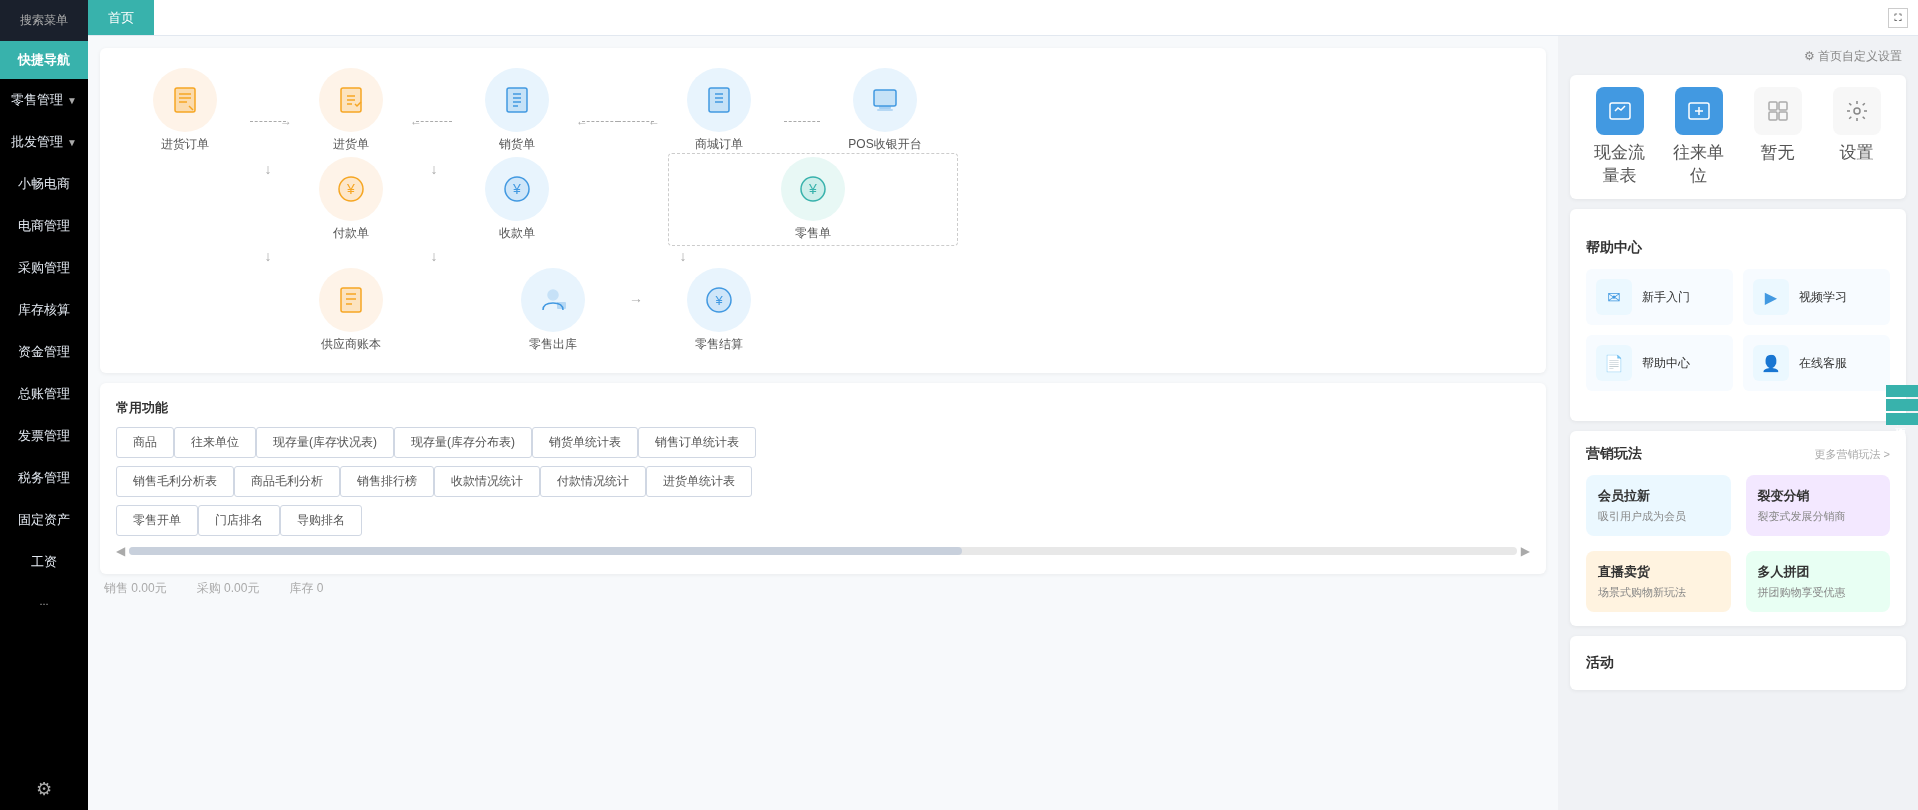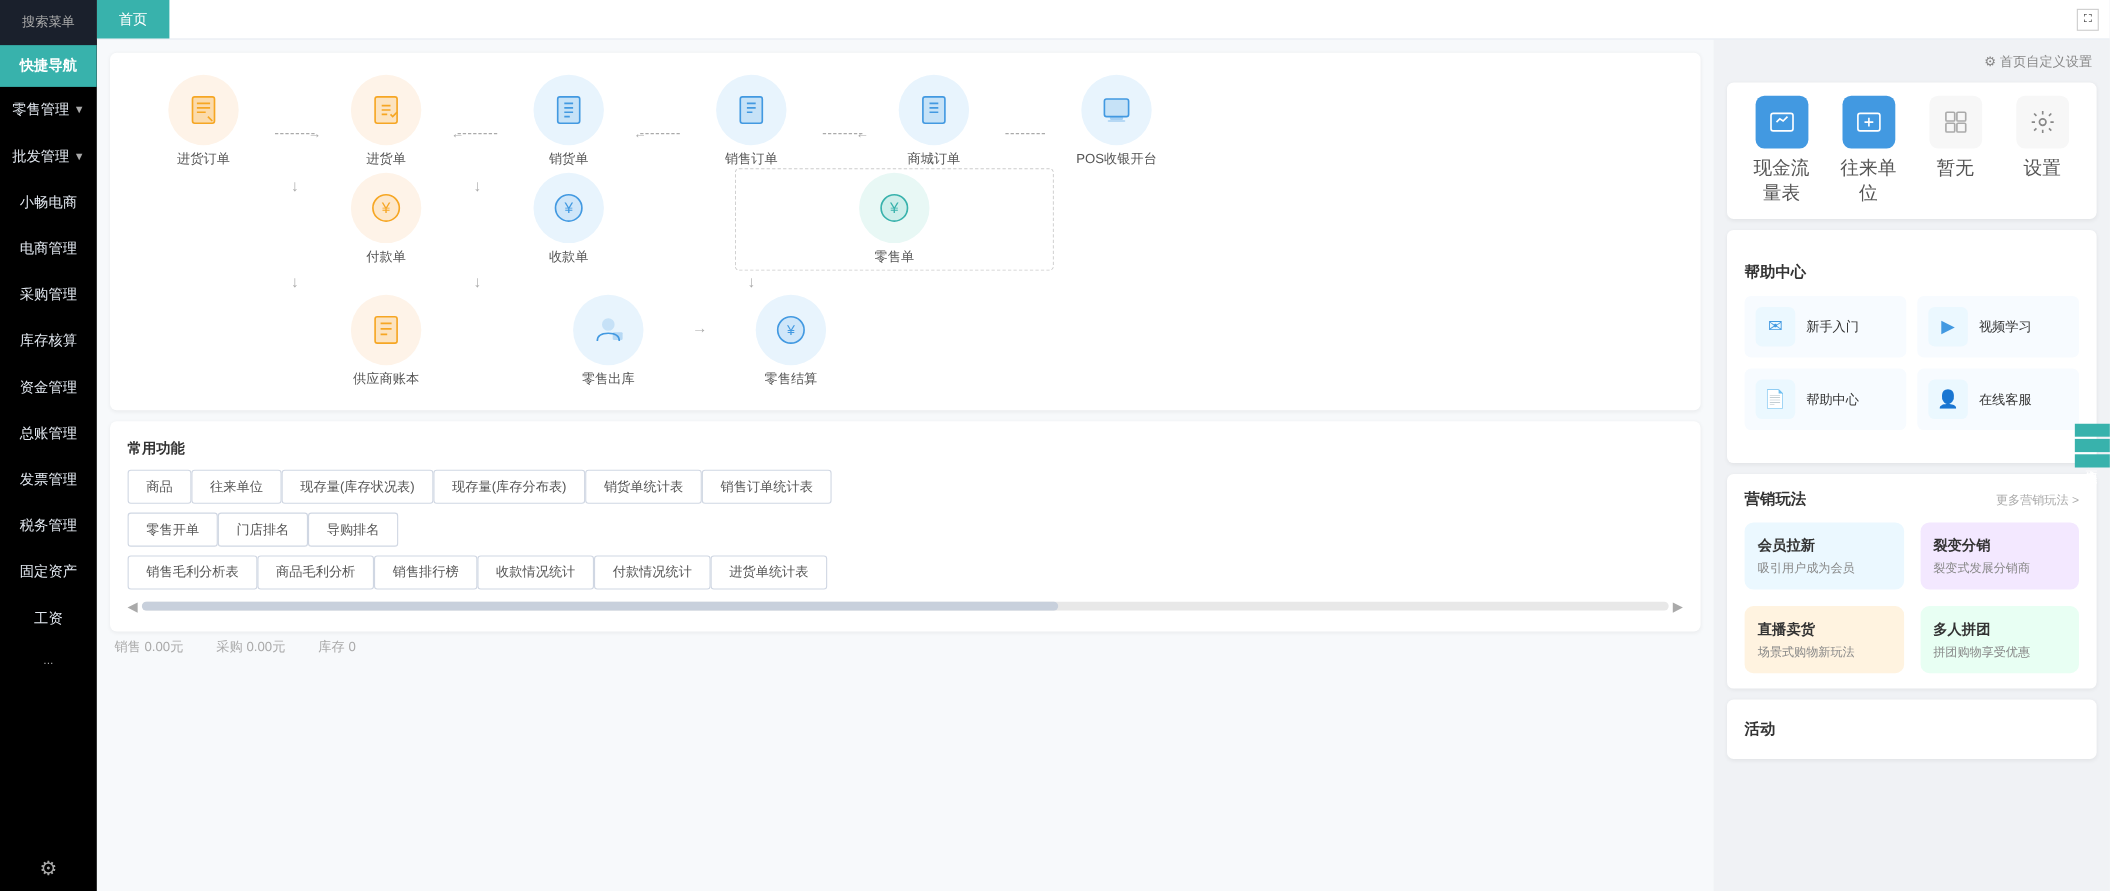--- a/index.html
+++ b/index.html
@@ -516,30 +516,20 @@
             </div>
             <span class="node-label">销货单</span>
           </div>
 
           <div class="h-arrow">
             <div style="width:36px;border-top:1px dashed #aaa;position:relative;">
               <span style="position:absolute;left:-6px;top:-8px;color:#aaa;font-size:12px;">←</span>
             </div>
           </div>
 
-          <div class="flow-cell">
-            <div class="node-circle blue">
-              <svg width="32" height="32" viewBox="0 0 32 32" fill="none">
-                <rect x="6" y="4" width="20" height="24" rx="2" fill="#4299e1" opacity="0.2"></rect>
-                <rect x="6" y="4" width="20" height="24" rx="2" stroke="#4299e1" stroke-width="1.5" fill="none"></rect>
-                <path d="M12 10 h8 M12 14 h8 M12 18 h5" stroke="#4299e1" stroke-width="1.5"></path>
-              </svg>
-            </div>
-            <span class="node-label">销售订单</span>
-          </div>
 
           <div class="h-arrow">
             <div style="width:36px;border-top:1px dashed #aaa;position:relative;">
               <span style="position:absolute;right:-6px;top:-8px;color:#aaa;font-size:12px;">←</span>
             </div>
           </div>
 
           <div class="flow-cell">
             <div class="node-circle blue">
               <svg width="32" height="32" viewBox="0 0 32 32" fill="none">
@@ -688,31 +678,31 @@
         <div class="common-func-title">常用功能</div>
         <div class="func-buttons">
           <button class="func-btn">商品</button>
           <button class="func-btn">往来单位</button>
           <button class="func-btn">现存量(库存状况表)</button>
           <button class="func-btn">现存量(库存分布表)</button>
           <button class="func-btn">销货单统计表</button>
           <button class="func-btn">销售订单统计表</button>
         </div>
         <div class="func-buttons">
-          <button class="func-btn">零售开单</button>
-          <button class="func-btn">门店排名</button>
-          <button class="func-btn">导购排名</button>
-        </div>
-        <div class="func-buttons">
           <button class="func-btn">销售毛利分析表</button>
           <button class="func-btn">商品毛利分析</button>
           <button class="func-btn">销售排行榜</button>
           <button class="func-btn">收款情况统计</button>
           <button class="func-btn">付款情况统计</button>
           <button class="func-btn">进货单统计表</button>
+        </div>
+        <div class="func-buttons">
+          <button class="func-btn">零售开单</button>
+          <button class="func-btn">门店排名</button>
+          <button class="func-btn">导购排名</button>
         </div>
         <div class="scroll-row">
           <span class="scroll-arrow">◀</span>
           <div class="scroll-bar">
             <div class="scroll-thumb"></div>
           </div>
           <span class="scroll-arrow">▶</span>
         </div>
       </div>
 

